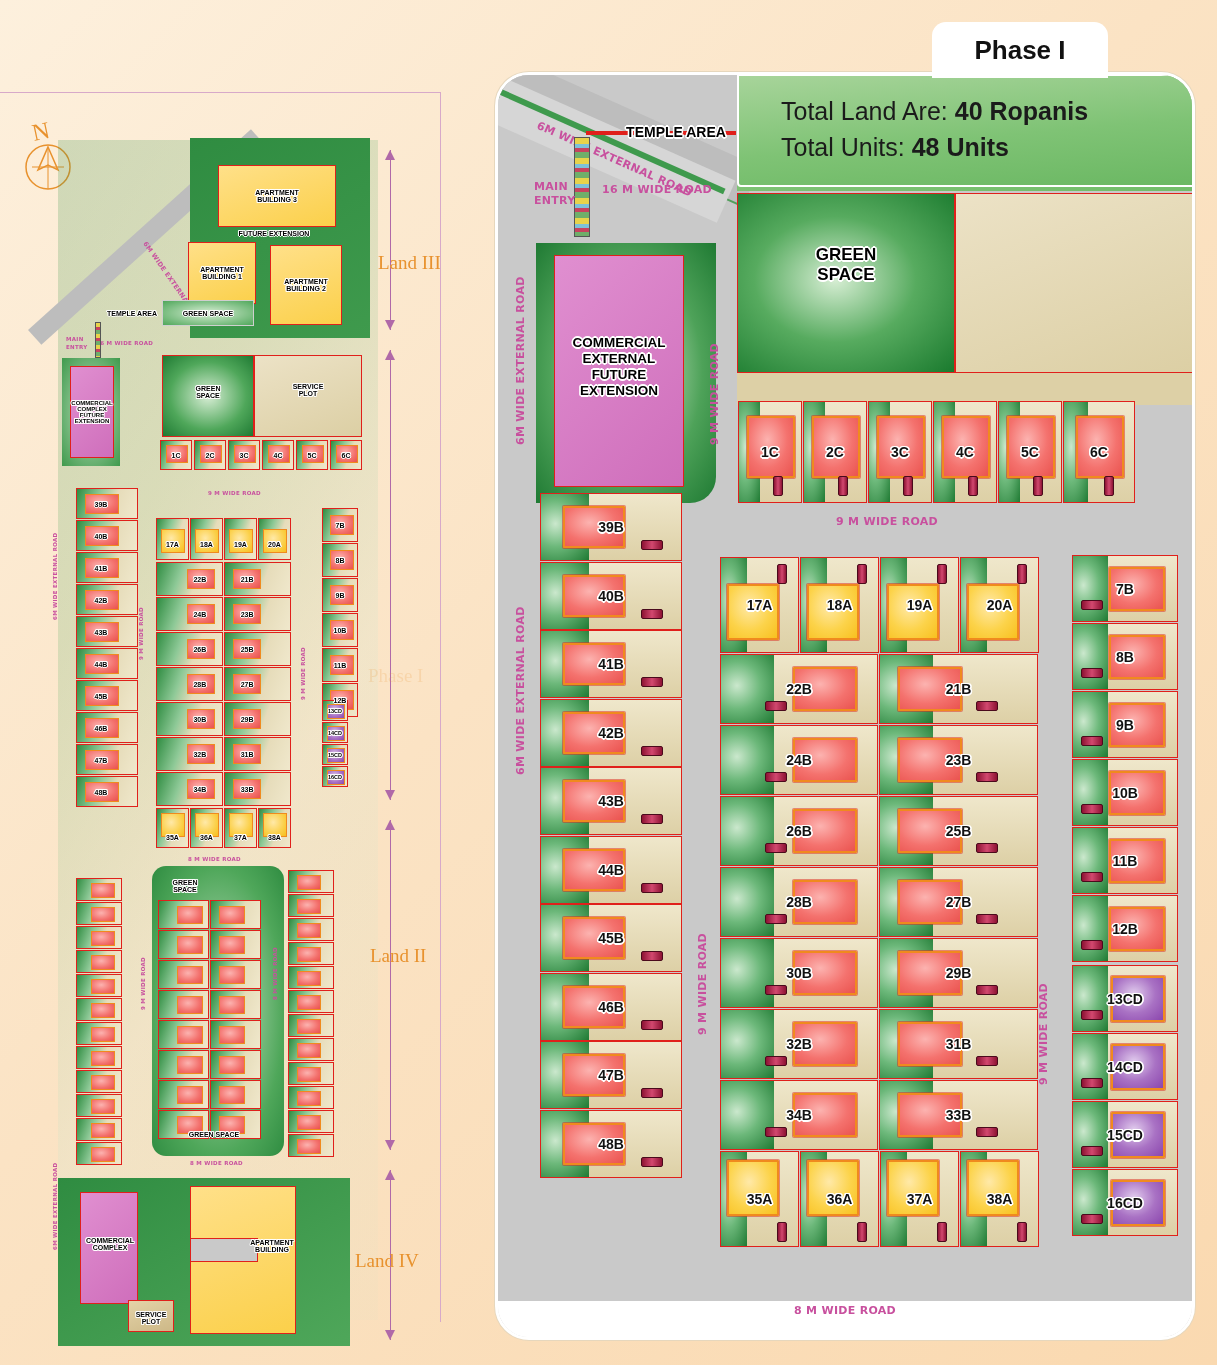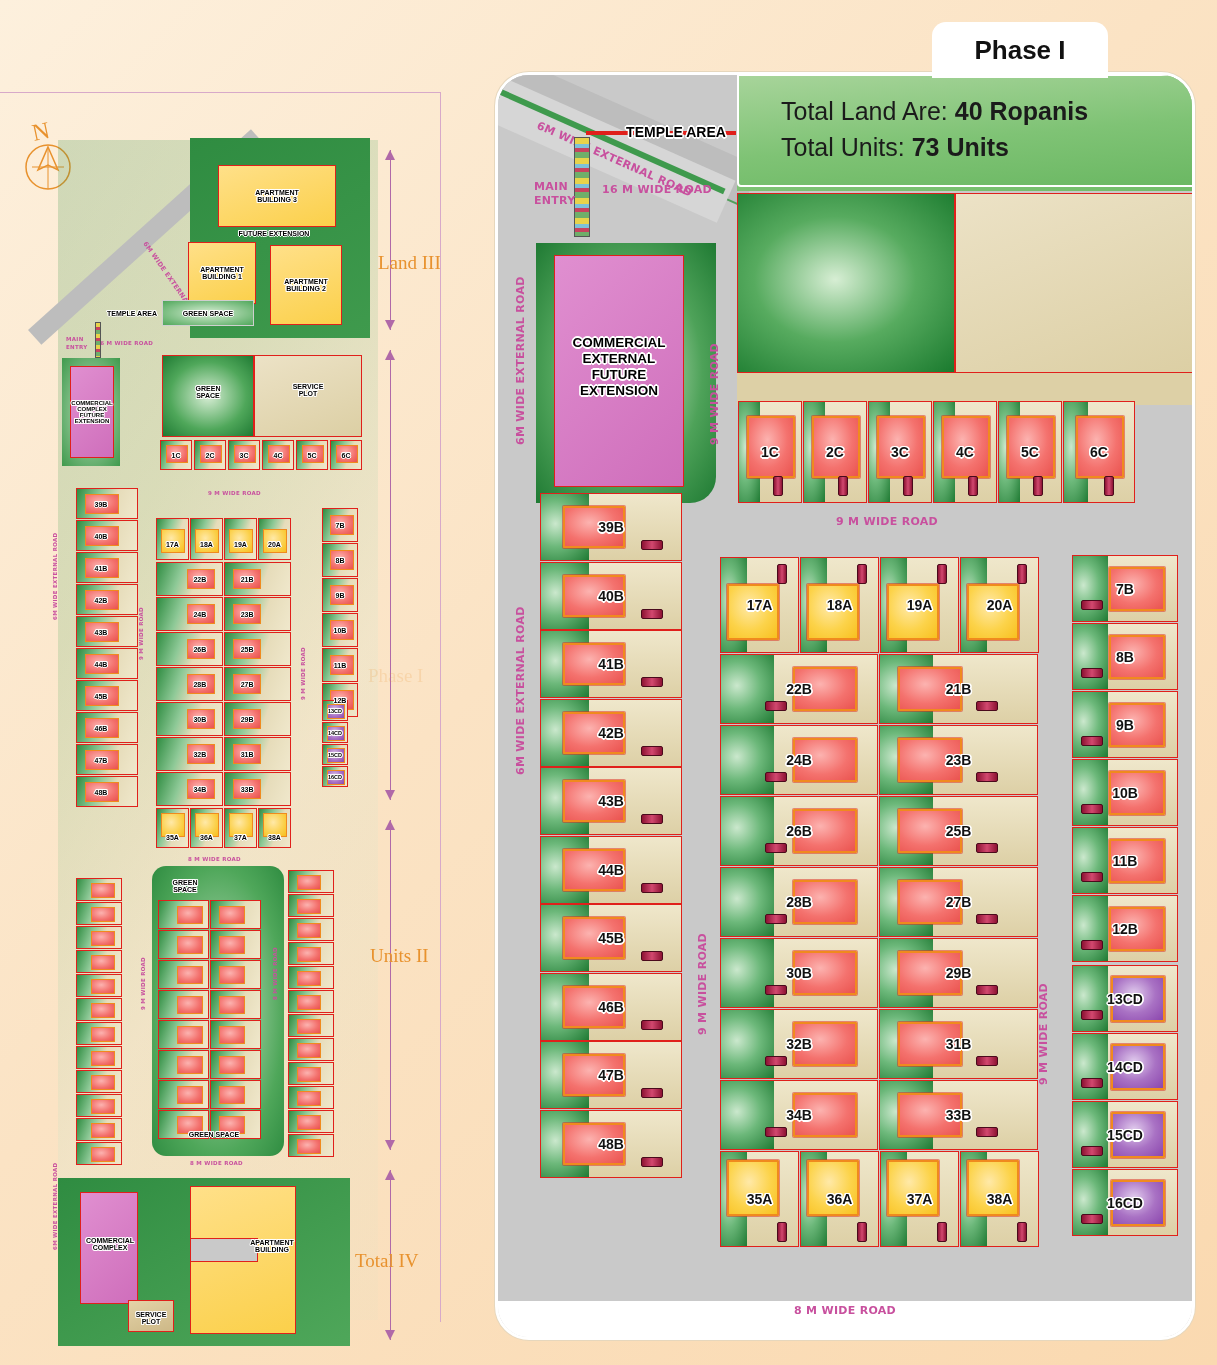--- a/index.html
+++ b/index.html
@@ -457,45 +457,47 @@
     <div class="arrowU" style="left:385px;top:150px;"></div>
     <div class="arrowD" style="left:385px;top:320px;"></div>
     <div class="phaseTxt" style="left:378px;top:252px;">Land III</div>
     <div class="dimline" style="left:390px;top:350px;height:450px;"></div>
     <div class="arrowU" style="left:385px;top:350px;"></div>
     <div class="arrowD" style="left:385px;top:790px;"></div>
     <div class="phaseTxt" style="left:368px;top:665px;opacity:.18;">Phase I</div>
     <div class="dimline" style="left:390px;top:820px;height:330px;"></div>
     <div class="arrowU" style="left:385px;top:820px;"></div>
     <div class="arrowD" style="left:385px;top:1140px;"></div>
-    <div class="phaseTxt" style="left:370px;top:945px;">Units II</div>
+    <div class="phaseTxt" style="left:370px;top:945px;">Land II</div>
     <div class="dimline" style="left:390px;top:1170px;height:170px;"></div>
     <div class="arrowU" style="left:385px;top:1170px;"></div>
     <div class="arrowD" style="left:385px;top:1330px;"></div>
-    <div class="phaseTxt" style="left:355px;top:1250px;">Total IV</div>
+    <div class="phaseTxt" style="left:355px;top:1250px;">Land IV</div>
     <div style="position:absolute;left:0;top:92px;width:440px;height:1px;background:#d7a9c9;"></div>
     <div style="position:absolute;left:440px;top:92px;width:1px;height:1230px;background:#d7a9c9;"></div>
   </div>
 
 <div id="detail">
     <div style="position:absolute;inset:0;background:#fff;"></div>
     <div style="position:absolute;left:0;top:0;right:0;bottom:36px;background:#c9c9c9;"></div>
     <div style="position:absolute;left:0;bottom:0;right:0;height:36px;background:#fff;"></div>
     <div style="position:absolute;left:-30px;top:-38px;width:320px;height:44px;background:#bdbdbd;transform:rotate(24deg);transform-origin:0 0;border-bottom:2px solid #52a05c;"></div>
     <div style="position:absolute;left:0px;top:0px;width:260px;height:46px;background:#d6d6d6;transform:rotate(24deg);transform-origin:0 0;"></div>
     <div class="rdlabel" style="left:42px;top:44px;font-size:11px;transform:rotate(24deg);transform-origin:0 0;">6M WIDE EXTERNAL ROAD</div>
     <div style="position:absolute;left:-10px;top:8px;width:260px;height:6px;background:#3f9a4d;transform:rotate(24deg);transform-origin:0 0;"></div>
     <div style="position:absolute;left:239px;top:0;width:464px;height:116px;background:linear-gradient(175deg,#9ccf90,#72bd69);"></div>
     <div style="position:absolute;left:88px;top:56px;width:150px;height:4px;background:#e0201b;"></div>
     <div class="arealbl" style="left:118px;top:49px;width:120px;font-size:14px;">TEMPLE AREA</div>
     <div style="position:absolute;left:76px;top:62px;width:16px;height:100px;background:repeating-linear-gradient(180deg,#e8d24a 0 6px,#7dc1d8 6px 10px,#c7425f 10px 14px,#6fae6a 14px 20px);border:1px solid #555;"></div>
     <div class="rdlabel" style="left:36px;top:105px;font-size:11px;">MAIN</div>
     <div class="rdlabel" style="left:36px;top:119px;font-size:11px;">ENTRY</div>
     <div class="rdlabel" style="left:104px;top:108px;font-size:11px;">16 M WIDE ROAD</div>
     <div style="position:absolute;left:239px;top:118px;width:218px;height:180px;background:radial-gradient(ellipse at 45% 48%,#d7eed4 0%,#57ab5f 48%,#1a7a2e 100%);border:1px solid #e0201b;"></div>
+    <div class="arealbl" style="left:239px;top:170px;width:218px;font-size:17px;">GREEN
+SPACE</div>
     <div style="position:absolute;left:457px;top:118px;width:246px;height:180px;background:linear-gradient(160deg,#ece2c6,#dccfa4);border:1px solid #e0201b;"></div>
     <div style="position:absolute;left:239px;top:298px;width:464px;height:32px;background:#ddd0a6;"></div>
     <div style="position:absolute;left:38px;top:168px;width:180px;height:260px;background:radial-gradient(ellipse at 50% 50%,#cfe8cb 10%,#4ea259 60%,#1f7a33 100%);border-radius:0 0 26px 0;"></div>
     <div style="position:absolute;left:56px;top:180px;width:130px;height:232px;background:linear-gradient(135deg,#e08fd0,#cf6ebb);border:1.4px solid #e0201b;"></div>
     <div class="arealbl" style="left:56px;top:260px;width:130px;font-size:13.5px;">COMMERCIAL
 EXTERNAL
 FUTURE
 EXTENSION</div>
     <div class="rdlabel" style="left:16px;top:370px;font-size:11px;transform:rotate(-90deg);transform-origin:0 0;">6M WIDE EXTERNAL ROAD</div>
     <div class="rdlabel" style="left:16px;top:700px;font-size:11px;transform:rotate(-90deg);transform-origin:0 0;">6M WIDE EXTERNAL ROAD</div>
@@ -835,19 +837,19 @@
     </div>
     <div class="plot" style="left:574px;top:1094px;width:106px;height:67px;">
       <div class="grn"></div>
       <div class="yard"></div>
       <div class="house purple" style="left:38px;top:10px;width:54px;height:46px;"></div>
       <div class="car" style="left:8px;top:44px;width:22px;height:10px;"></div>
       <div class="lbl" style="font-size:14px;">16CD</div>
     </div>
     <div id="infoBanner">
       <div><span>Total Land Are:</span> <b>40 Ropanis</b></div>
-      <div><span>Total Units:</span> <b>73 Units</b></div>
+      <div><span>Total Units:</span> <b>48 Units</b></div>
     </div>
   </div>
 
 <div id="phaseTab">
   <span>Phase I</span>
 </div>
 
 </body></html>

